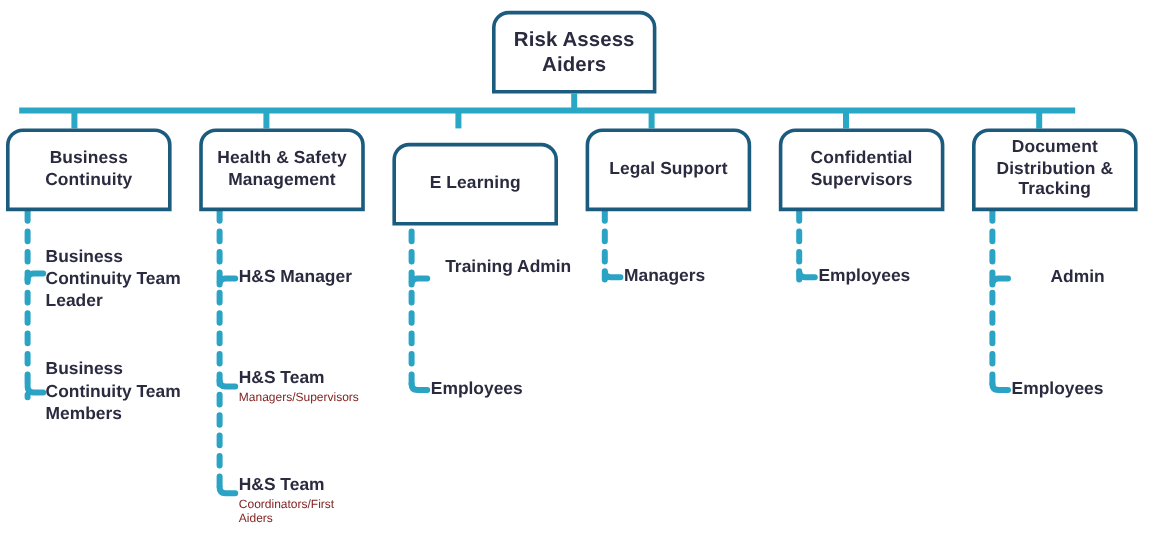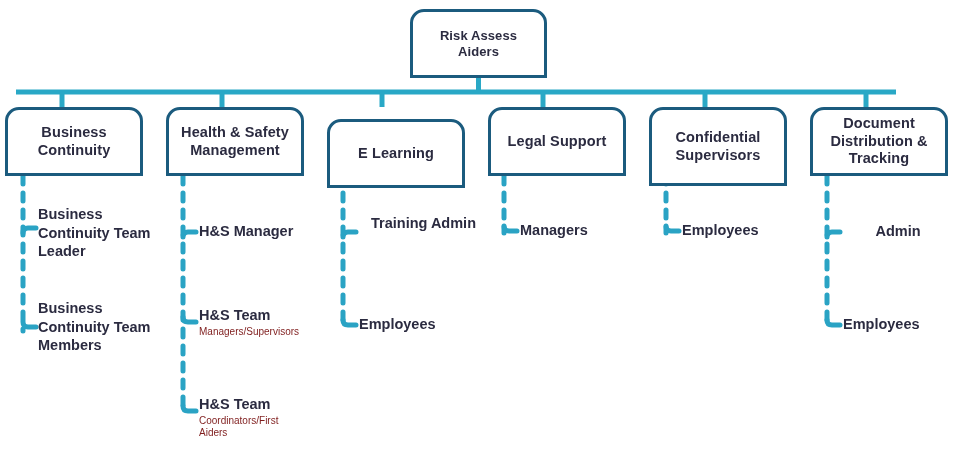--- a/index.html
+++ b/index.html
@@ -35,21 +35,21 @@
     align-items: center;
     justify-content: center;
     text-align: center;
     color: #2b2b40;
     font-weight: bold;
     letter-spacing: 0.1px;
     line-height: 1.22;
     z-index: 3;
   }
   .node-box.root {
-    font-size: 13px;
+    font-size: 17px;
   }
   .node-box.dept {
     font-size: 14.5px;
   }
   .node-box span {
     display: block;
     padding: 0 4px;
   }
   .leaf {
     position: absolute;
@@ -140,21 +140,21 @@
       <span>E Learning</span>
     </div>
   </div>
 
   <div class="node-box dept" style="left:488px; top:107px; width:138px; height:69px;text-align:right;">
     <div>
       <span>Legal Support</span>
     </div>
   </div>
 
-  <div class="node-box dept" style="left:649px; top:107px; width:138px; height:79px;">
+  <div class="node-box dept" style="left:649px; top:107px; width:138px; height:69px;">
     <div>
       <span>Confidential</span>
       <span>Supervisors</span>
     </div>
   </div>
 
   <div class="node-box dept" style="left:810px; top:107px; width:138px; height:69px;">
     <div>
       <span>Document</span>
       <span>Distribution &amp;</span>

